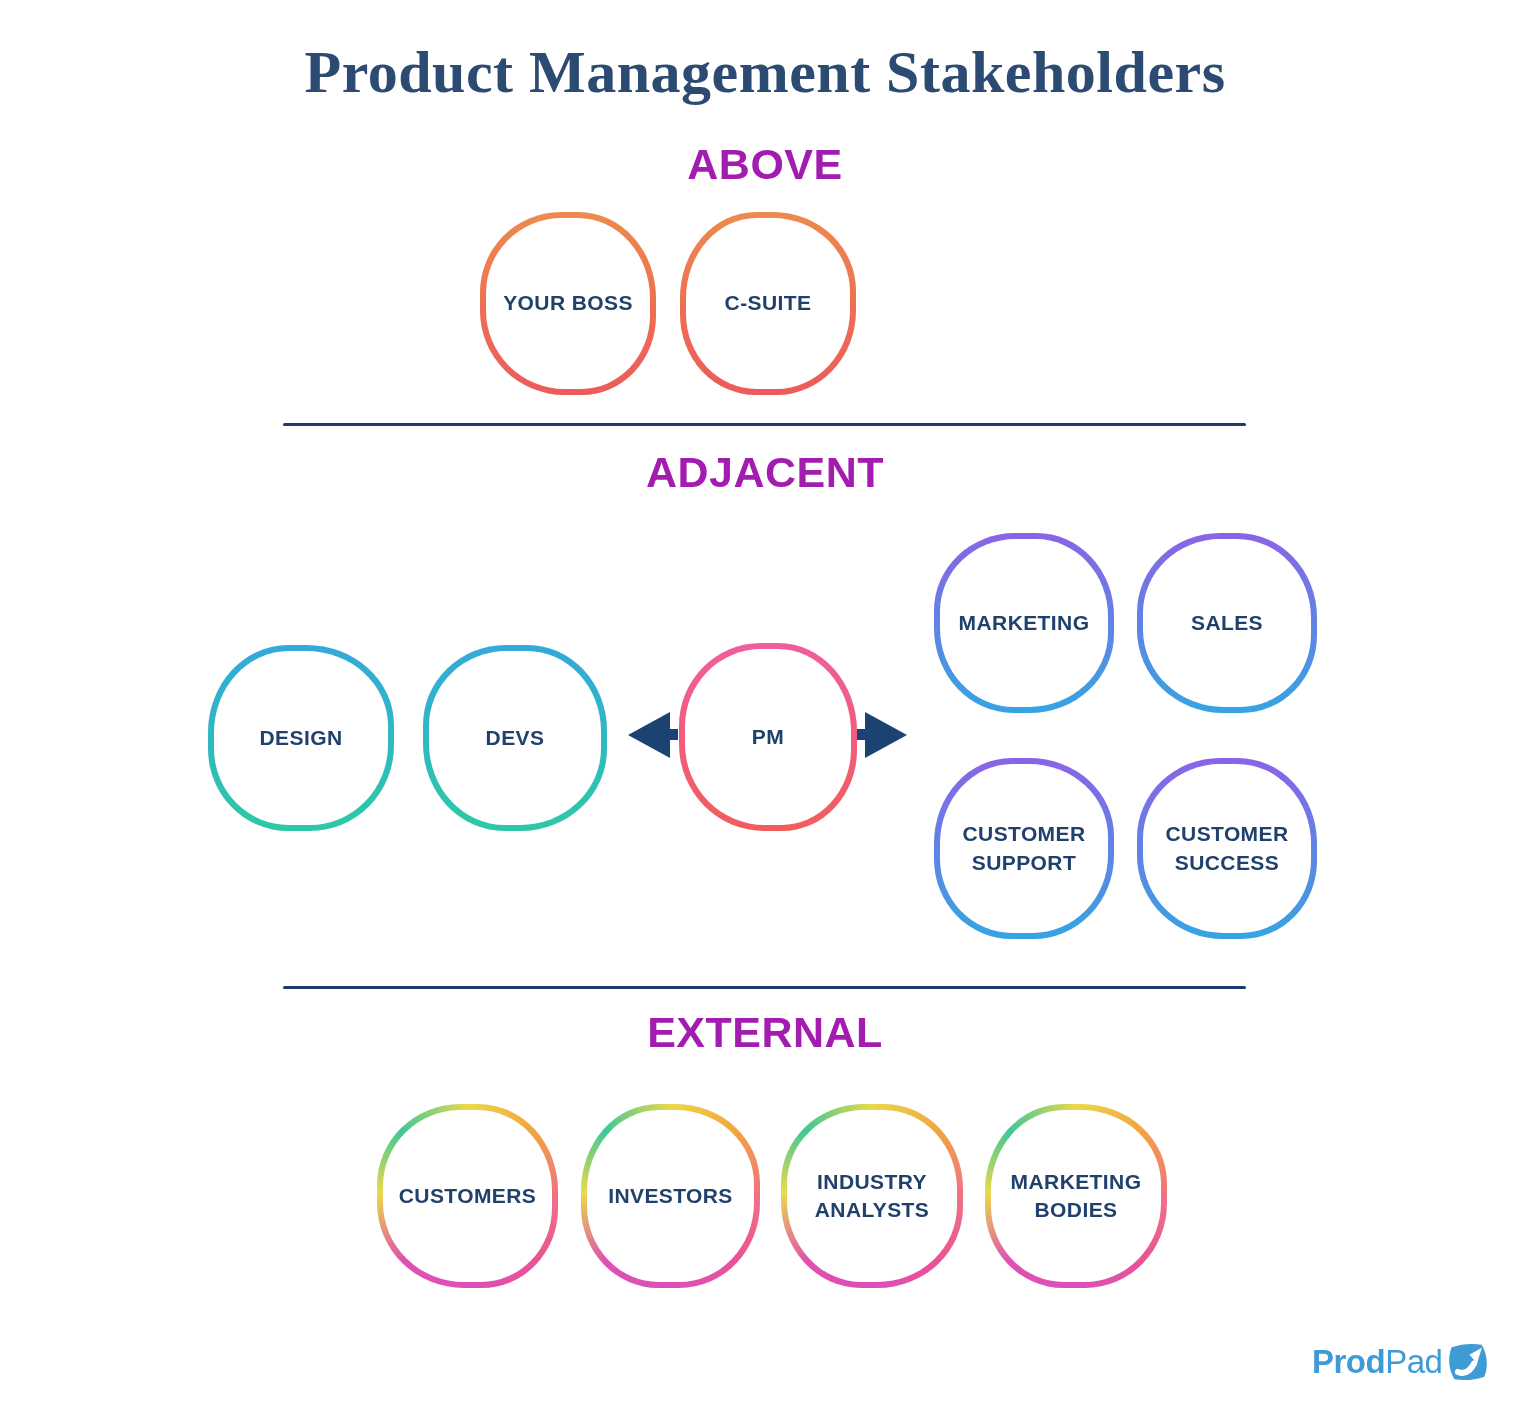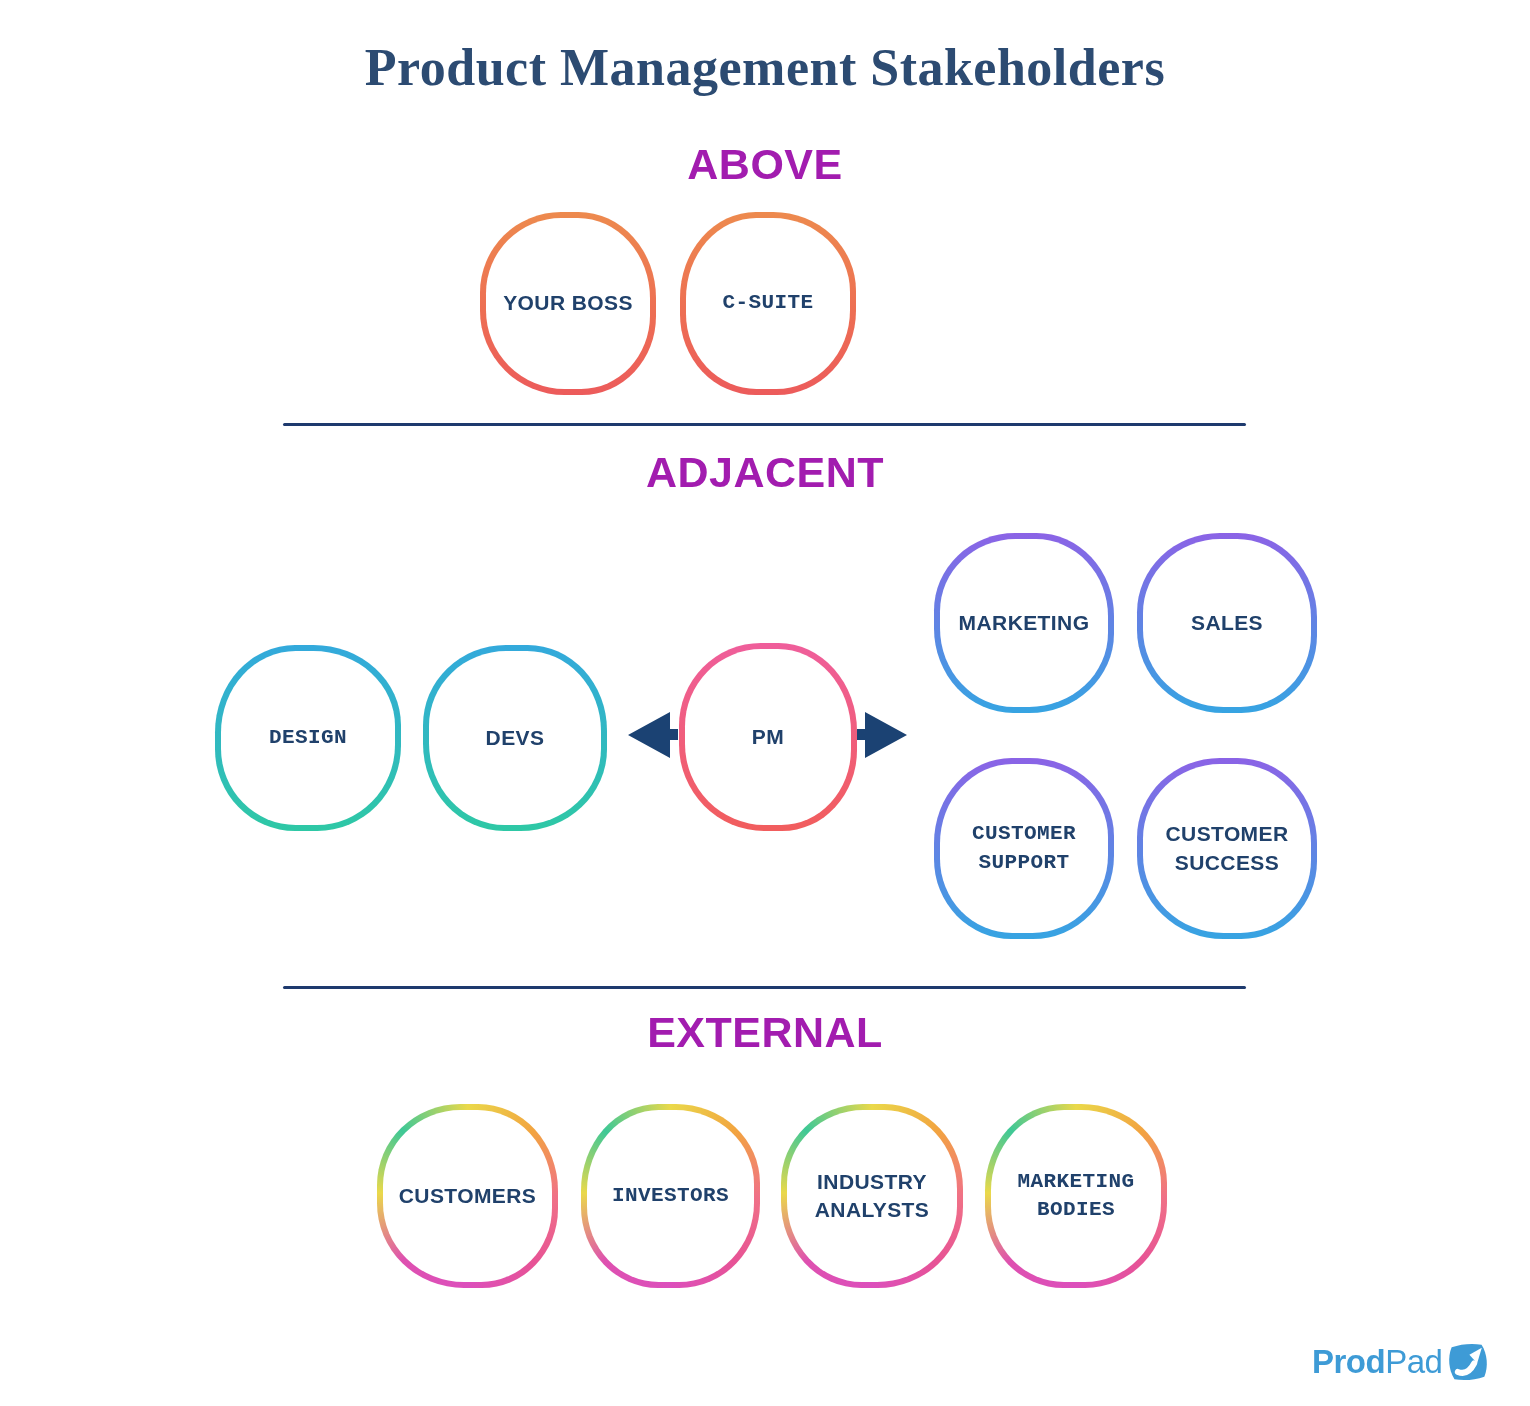--- a/index.html
+++ b/index.html
@@ -11,21 +11,21 @@
     font-family: "Liberation Sans", sans-serif;
     overflow: hidden;
   }
   .title {
     position: absolute;
     left: 0; top: 38px;
     width: 100%;
     text-align: center;
     font-family: "Liberation Serif", serif;
     font-weight: 600;
-    font-size: 52px;
+    font-size: 60px;
     color: #2C4B72;
     letter-spacing: 0.5px;
   }
   .section-heading {
     position: absolute;
     left: 0;
     width: 100%;
     text-align: center;
     font-size: 43px;
     font-weight: 700;
@@ -63,21 +63,21 @@
     text-align: center;
     font-size: 21px;
     font-weight: 700;
     letter-spacing: 0.4px;
     line-height: 1.35;
     color: #20416B;
     padding: 0 9px;
     border-radius: inherit;
   }
   .r1 { border-radius: 46% 44% 42% 48% / 44% 47% 43% 46%; text-decoration: underline; }
-  .r2 { border-radius: 43% 47% 45% 43% / 47% 43% 46% 44%; font-family: Liberation Mono, monospace; }
+  .r2 { border-radius: 43% 47% 45% 43% / 47% 43% 46% 44%; }
   .r3 { border-radius: 45% 43% 47% 44% / 43% 46% 44% 47%; }
 
   .g-above    { background: linear-gradient(180deg, #ED8A4E 0%, #ED6E53 55%, #EC5B5B 100%); }
   .g-team     { background: linear-gradient(180deg, #33A9DC 0%, #2EC8A5 100%); }
   .g-pm       { background: linear-gradient(180deg, #EF5E9B 0%, #F15D5D 100%); }
   .g-gtm      { background: linear-gradient(180deg, #8B63E6 0%, #36A4E2 100%); }
   .g-external {
     background: conic-gradient(from 0deg,
       #EAD94A 0deg,
       #F2A440 45deg,
@@ -121,21 +121,21 @@
     <div class="inner">YOUR BOSS</div>
   </div>
   <div class="sq g-above r2" style="left:680px; top:212px; width:176px; height:183px;">
     <div class="inner">C-SUITE</div>
   </div>
 
   <div class="divider d1"></div>
 
   <div class="section-heading h-adjacent">ADJACENT</div>
 
-  <div class="sq g-team r2" style="left:215px; top:645px; width:186px; height:186px;">
+  <div class="sq g-team r2" style="left:208px; top:645px; width:186px; height:186px;">
     <div class="inner">DESIGN</div>
   </div>
   <div class="sq g-team r3" style="left:423px; top:645px; width:184px; height:186px;">
     <div class="inner">DEVS</div>
   </div>
 
   <div class="arrow a-left">
     <svg viewBox="0 0 50 46">
         <polygon points="0,23 42,0 42,17 50,17 50,28 42,28 42,46" fill="#1B4273"></polygon>
       </svg>

